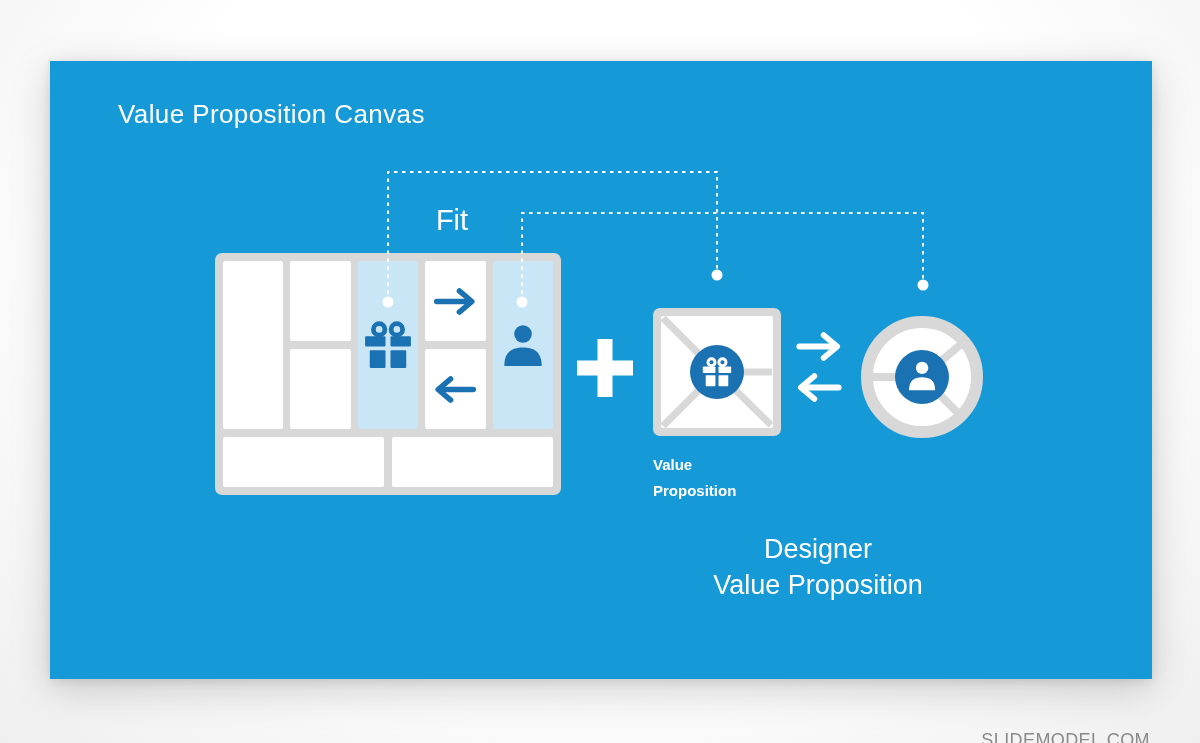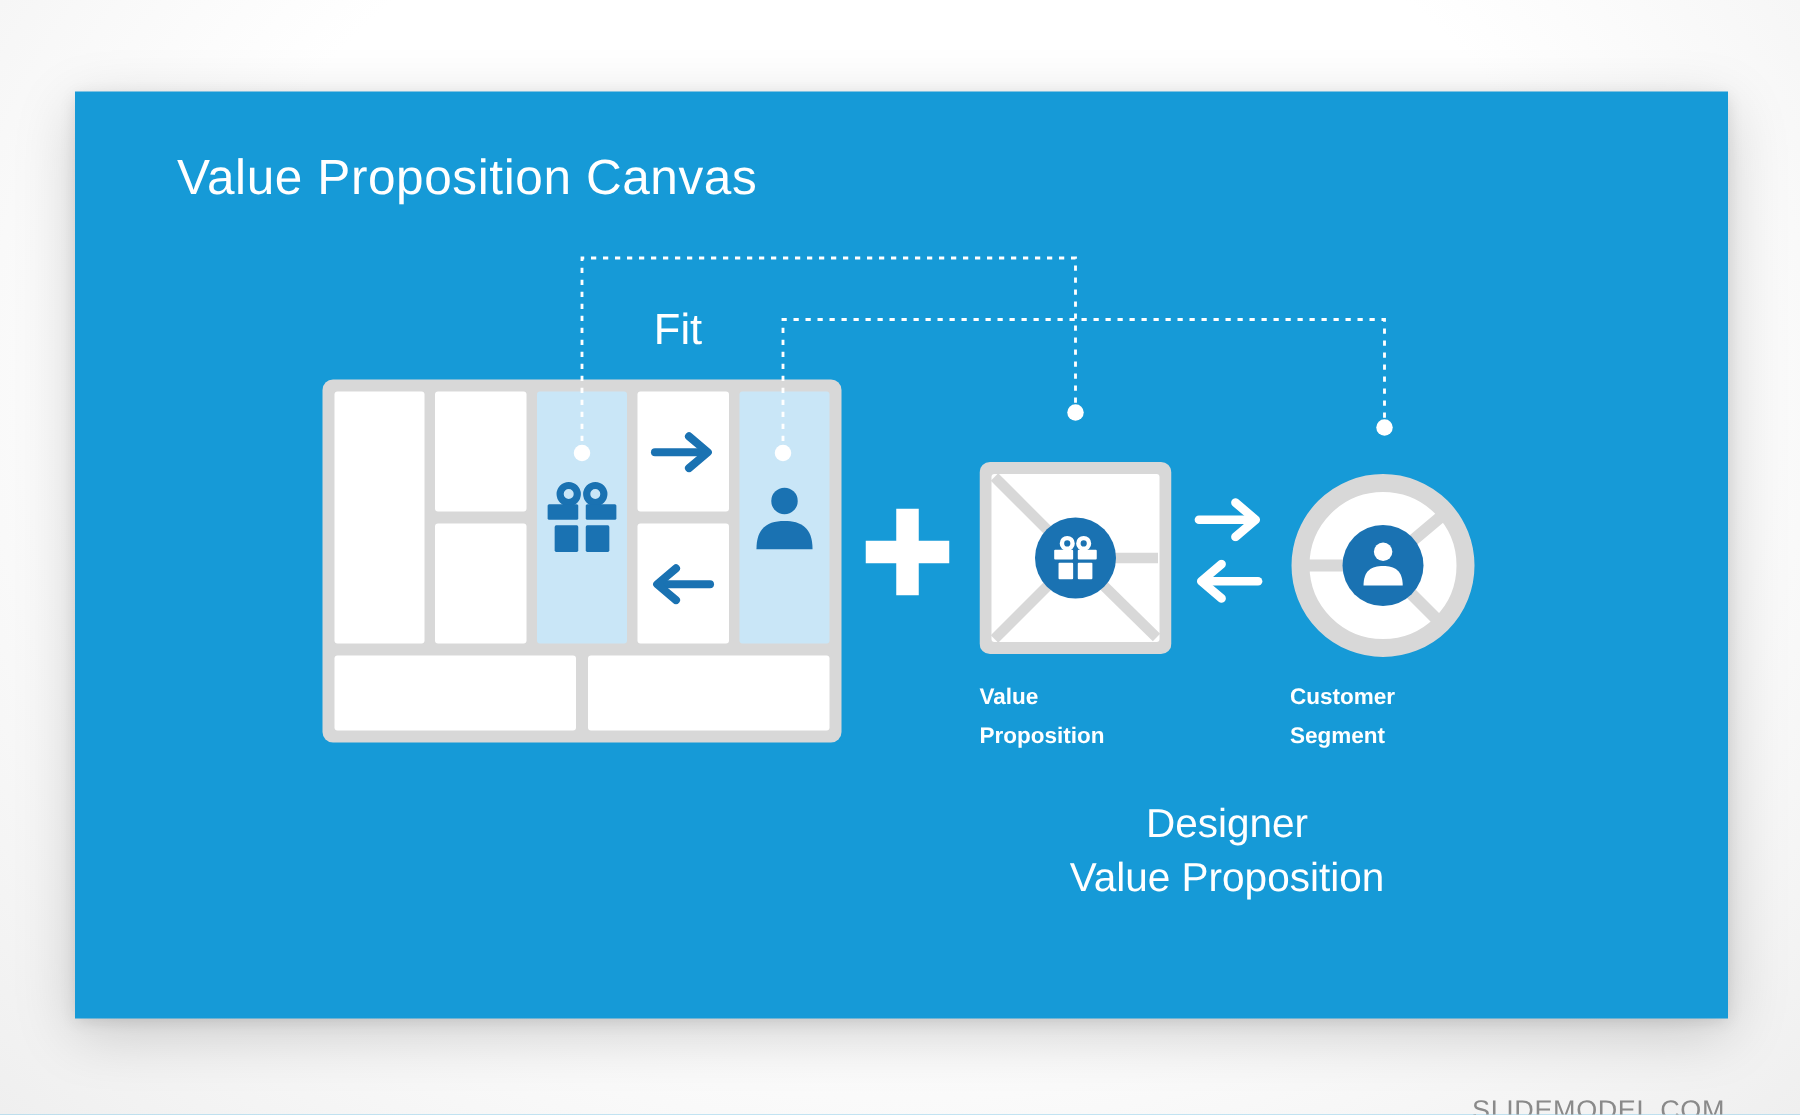--- a/index.html
+++ b/index.html
@@ -18,21 +18,21 @@
     background:radial-gradient(ellipse at 50% 35%, #ffffff 55%, #efefef 100%);
     overflow:hidden;
   }
   .slide{
     position:absolute;left:50px;top:61px;width:1102px;height:618px;
     background:var(--slide-blue,#169AD7);
     box-shadow:0 10px 38px rgba(0,0,0,0.18), 0 2px 10px rgba(0,0,0,0.10);
   }
   .slide-title{
     position:absolute;left:68px;top:38px;
-    color:#fff;font-size:33px;font-weight:400;letter-spacing:0.4px;
+    color:#fff;font-size:26px;font-weight:400;letter-spacing:0.4px;
   }
   
   .connectors{position:absolute;left:0;top:0;z-index:6;pointer-events:none;}
   .fit-label{
     position:absolute;left:372px;top:143px;width:60px;z-index:7;
     text-align:center;color:#fff;font-size:29px;font-weight:400;
   }
   
   .bmc{
     position:absolute;left:165px;top:192px;width:346px;height:242px;
@@ -198,24 +198,20 @@
     <circle cx="62" cy="62" r="27" fill="#1A72B2"></circle>
     <g transform="translate(46,44.5) scale(0.67)" color="#ffffff">
       <use href="#person-shape"></use>
     </g>
   </svg>
 
   <div class="icon-caption vp-caption">
     <div>Value</div>
     <div>Proposition</div>
   </div>
-  <div class="icon-caption cs-caption">
-    <div>Customer</div>
-    <div>Segment</div>
-  </div>
 
   <div class="big-caption designer-big-caption">
     <div>Designer</div>
     <div>Value Proposition</div>
   </div>
 
 </div>
 
 <div class="watermark">SLIDEMODEL.COM</div>
 

